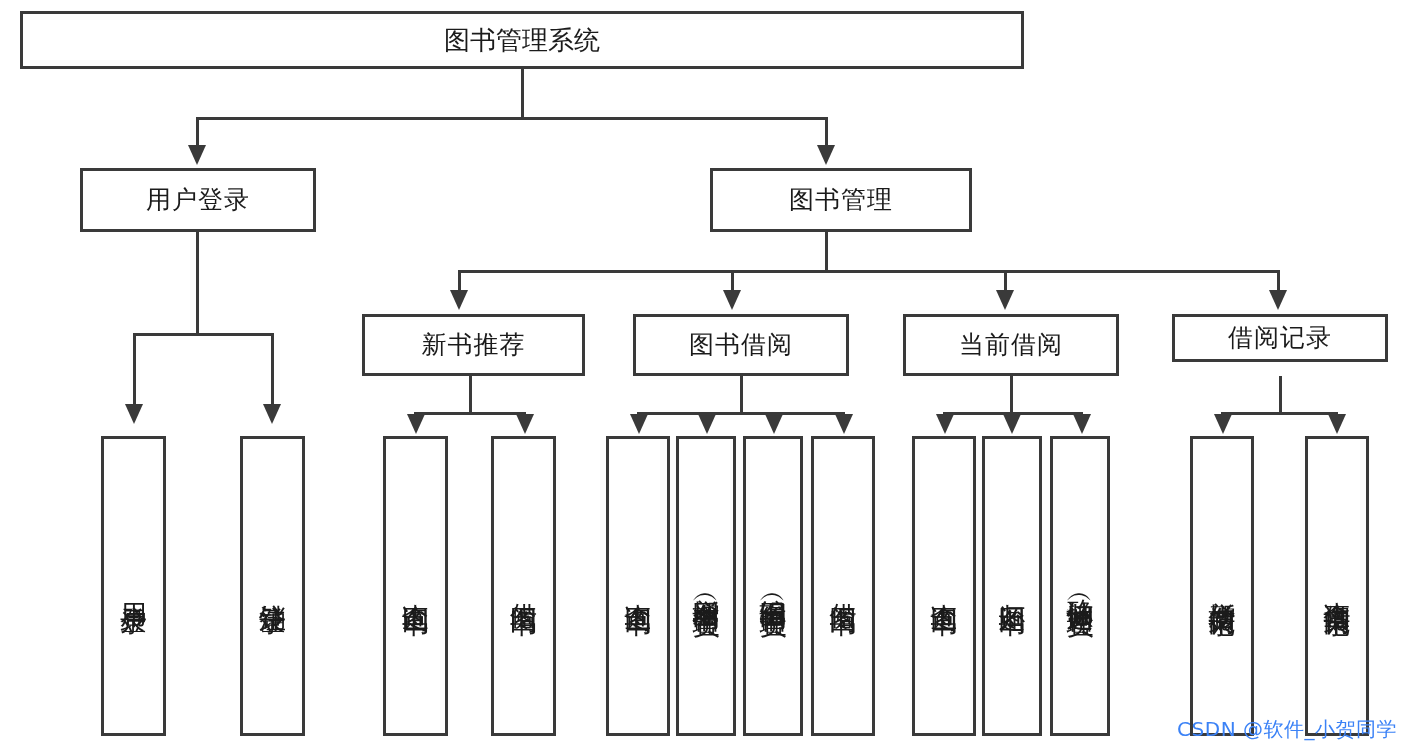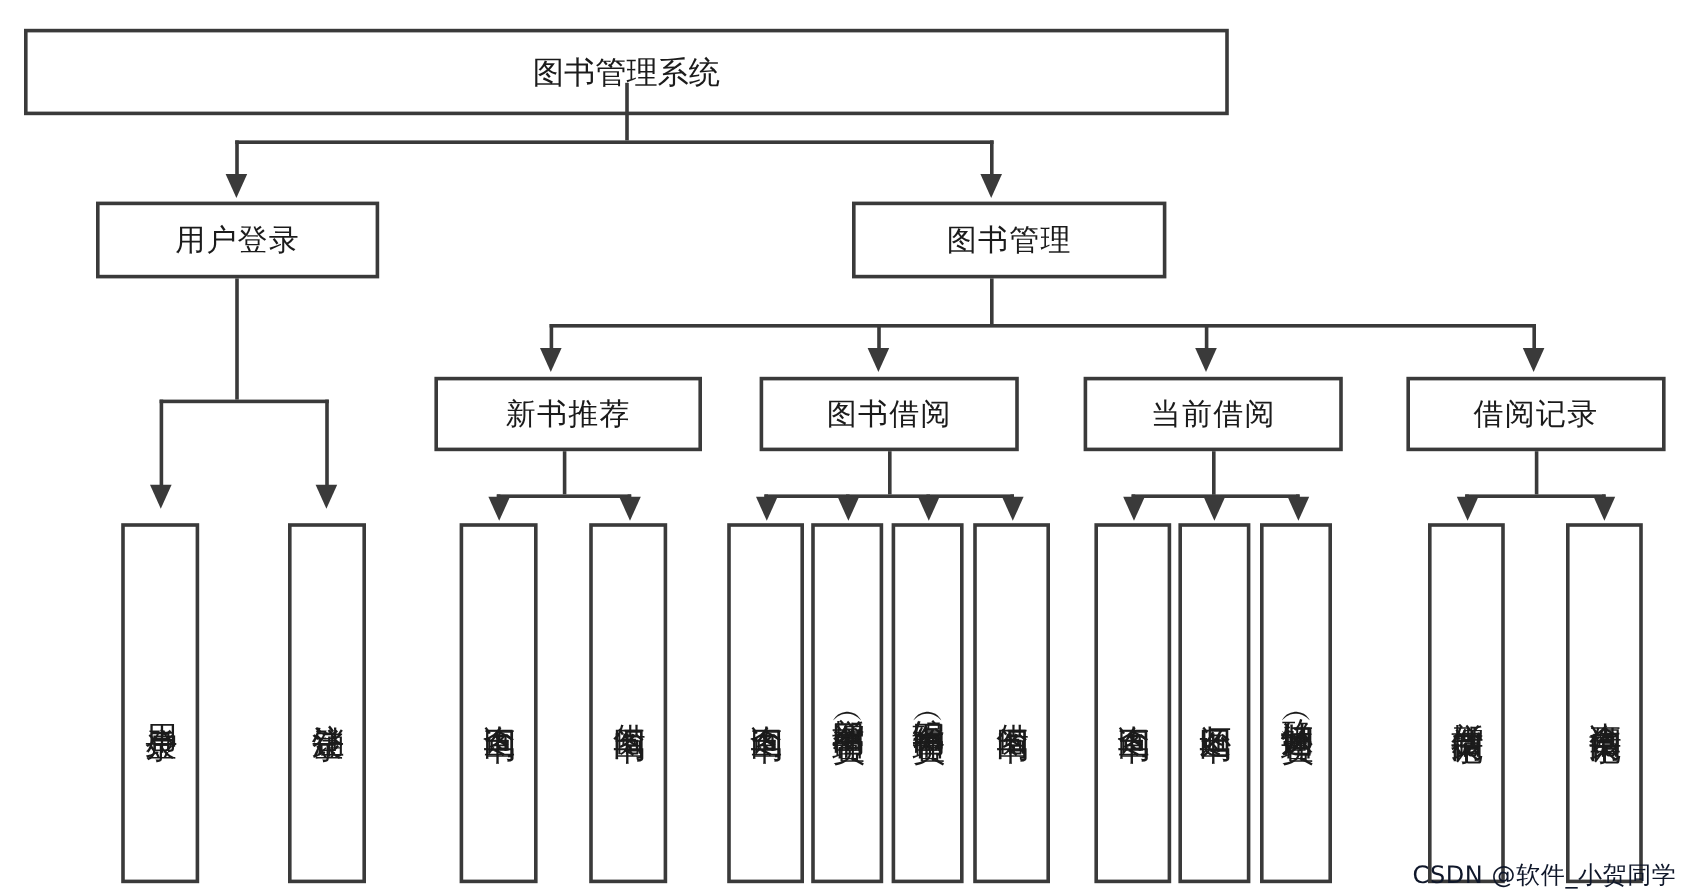--- a/index.html
+++ b/index.html
@@ -68,31 +68,31 @@
     border-left: 9px solid transparent;
     border-right: 9px solid transparent;
     border-top: 20px solid #3a3a3a;
   }
   
   #watermark {
     position: absolute;
     right: 8px;
     bottom: 4px;
     font-size: 20px;
-    color: #0f172a;
+    color: #3b82f6;
     white-space: nowrap;
     letter-spacing: 0.5px;
   }
 </style>
 </head>
 <body>
 
 <div id="canvas">
 
-  <div class="node root" style="left:20px; top:24px; width:1004px; height:72px;">
+  <div class="node root" style="left:20px; top:11px; width:1004px; height:58px;">
     <span>图书管理系统</span>
   </div>
 
   <div class="seg vline" style="left:521px; top:69px; width:3px; height:48px;"></div>
 
   <div class="seg hline" style="left:196px; top:117px; width:632px; height:3px;"></div>
 
   <div class="seg vline" style="left:196px; top:117px; width:3px; height:30px;"></div>
   <div class="arrow" style="left:188px; top:145px;"></div>
   <div class="seg vline" style="left:825px; top:117px; width:3px; height:30px;"></div>
@@ -125,21 +125,21 @@
 
   <div class="node h" style="left:362px; top:314px; width:223px; height:62px;">
     <span>新书推荐</span>
   </div>
   <div class="node h" style="left:903px; top:314px; width:216px; height:62px;">
     <span>当前借阅</span>
   </div>
   <div class="node h" style="left:633px; top:314px; width:216px; height:62px;">
     <span>图书借阅</span>
   </div>
-  <div class="node h" style="left:1172px; top:314px; width:216px; height:62px;">
+  <div class="node h" style="left:1172px; top:314px; width:216px; height:48px;">
     <span>借阅记录</span>
   </div>
 
   <div class="seg vline" style="left:469px; top:376px; width:3px; height:36px;"></div>
   <div class="seg hline" style="left:414px; top:412px; width:112px; height:3px;"></div>
   <div class="seg vline" style="left:414px; top:412px; width:3px; height:6px;"></div>
   <div class="arrow" style="left:407px; top:414px;"></div>
   <div class="seg vline" style="left:523px; top:412px; width:3px; height:6px;"></div>
   <div class="arrow" style="left:516px; top:414px;"></div>
 

